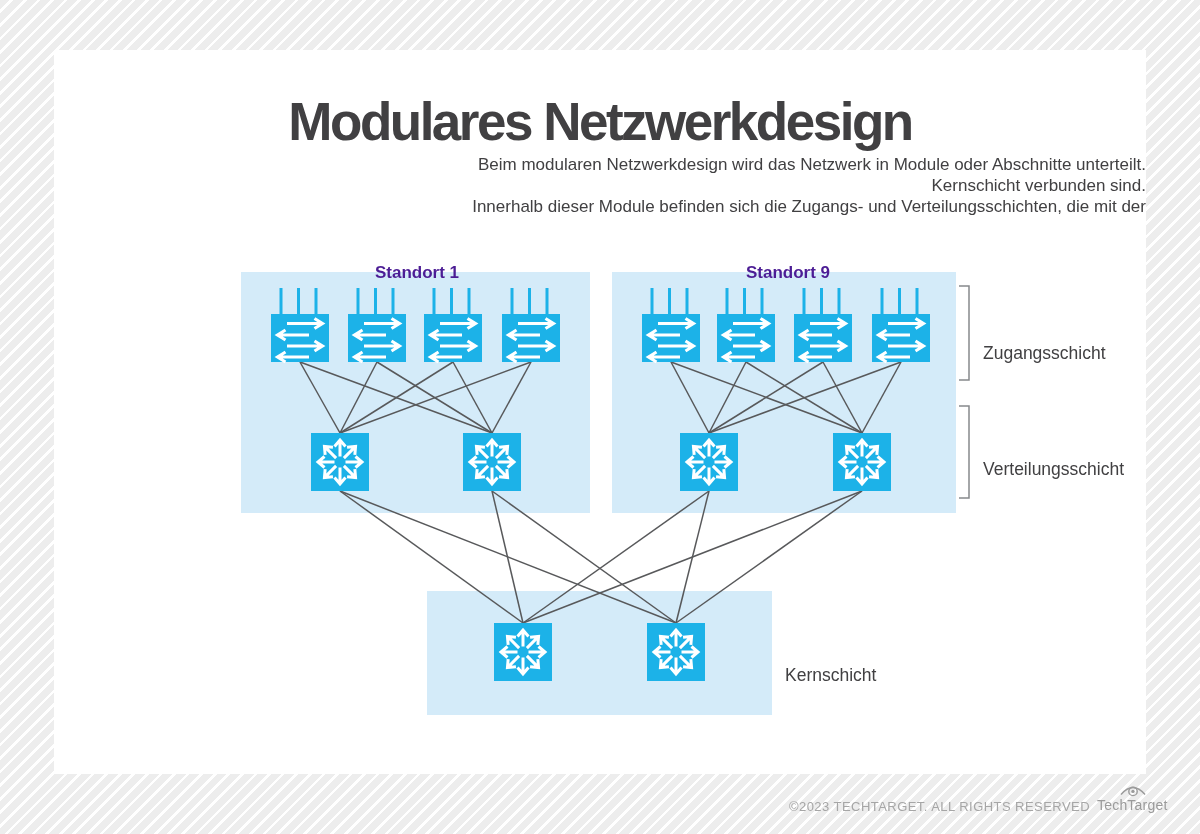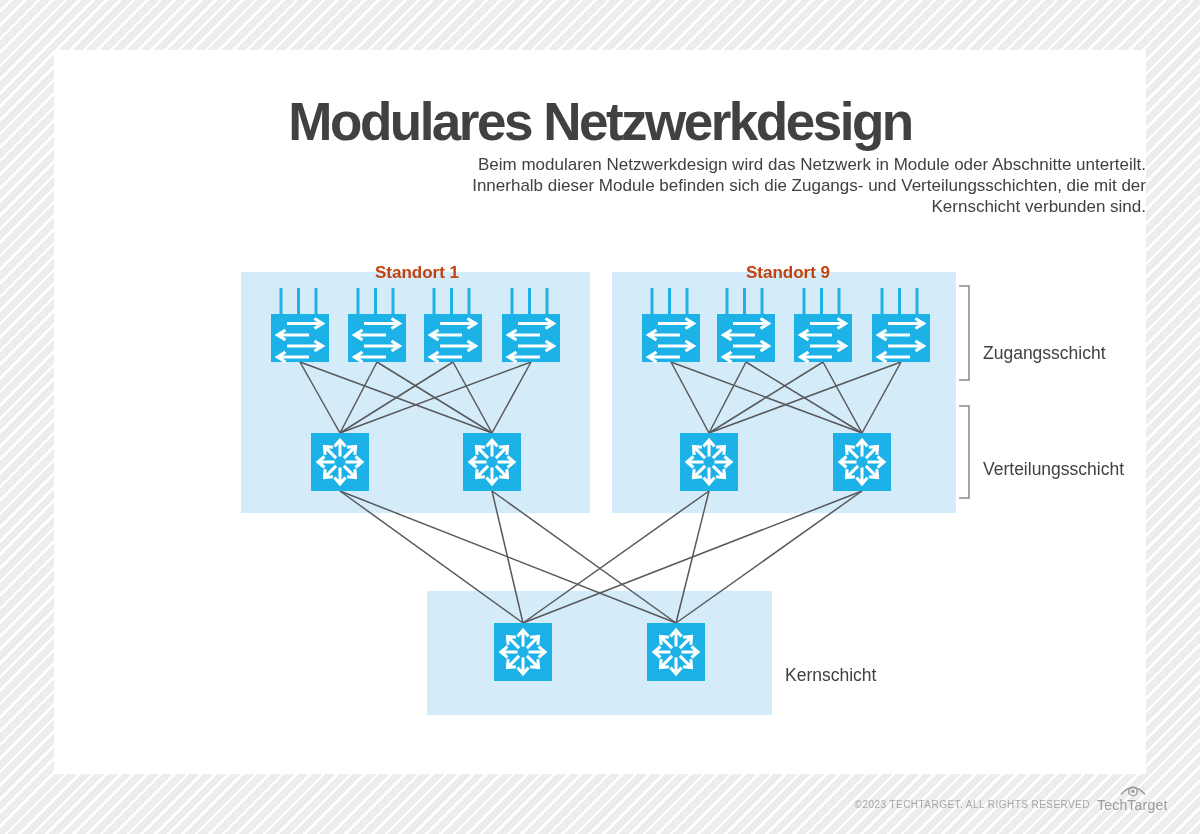--- a/index.html
+++ b/index.html
@@ -17,33 +17,33 @@
   .title{
     position:absolute;left:54px;top:70px;width:1092px;text-align:center;
     font-size:53px;font-weight:700;letter-spacing:-2.5px;color:#414042;line-height:1.1;
   }
   .subtitle{
     position:absolute;left:54px;top:131px;width:1092px;text-align:right;
     font-size:17px;color:#414042;line-height:21px;font-weight:400;
   }
   .site-label{
     position:absolute;top:240px;transform:translateX(-50%);
-    font-size:17px;font-weight:700;color:#c2410c;white-space:nowrap;
+    font-size:17px;font-weight:700;color:#4c1d95;white-space:nowrap;
   }
   .site-label.s1{left:417px;}
   .site-label.s2{left:788px;}
   .layer-label{
     position:absolute;font-size:17.5px;color:#414042;white-space:nowrap;
   }
   .layer-label.zug{left:983px;top:320px;text-align:center;}
   .layer-label.vert{left:983px;top:436px;}
   .layer-label.kern{left:785px;top:642px;}
   .copyright{
     position:absolute;right:110px;top:799px;z-index:3;
-    font-size:10px;letter-spacing:.45px;color:#a6a6a6;font-weight:500;white-space:nowrap;
+    font-size:13px;letter-spacing:.45px;color:#a6a6a6;font-weight:500;white-space:nowrap;
   }
   .brand{
     position:absolute;left:1097px;top:782px;width:72px;z-index:3;
   }
   .brand svg{display:block;margin:0 auto -1px auto;}
   .brand-text{font-size:14px;color:#9b9b9b;font-weight:500;letter-spacing:.2px;}
 </style>
 </head>
 <body>
 
@@ -242,22 +242,22 @@
       <path d="M29 23.5 L29 8 M23.5 13.5 L29 7 L34.5 13.5" stroke="#ffffff" stroke-width="3" fill="none" transform="rotate(315 29 29)"></path>
     </g>
     <path d="M959 286 H969 V380 H959" stroke="#87898c" stroke-width="1.5" fill="none"></path>
     <path d="M959 406 H969 V498 H959" stroke="#87898c" stroke-width="1.5" fill="none"></path>
   </svg>
 
 <div class="label-layer">
   <div class="title">Modulares Netzwerkdesign</div>
   <div class="subtitle">
     <div>Beim modularen Netzwerkdesign wird das Netzwerk in Module oder Abschnitte unterteilt.</div>
+    <div>Kernschicht verbunden sind.</div>
     <div>Innerhalb dieser Module befinden sich die Zugangs- und Verteilungsschichten, die mit der</div>
-    <div>Kernschicht verbunden sind.</div>
   </div>
   <div class="site-label s1">Standort 1</div>
   <div class="site-label s2">Standort 9</div>
   <div class="layer-label zug">Zugangsschicht</div>
   <div class="layer-label vert">Verteilungsschicht</div>
   <div class="layer-label kern">Kernschicht</div>
 </div>
 
 <div class="copyright">©2023 TECHTARGET. ALL RIGHTS RESERVED</div>
 

